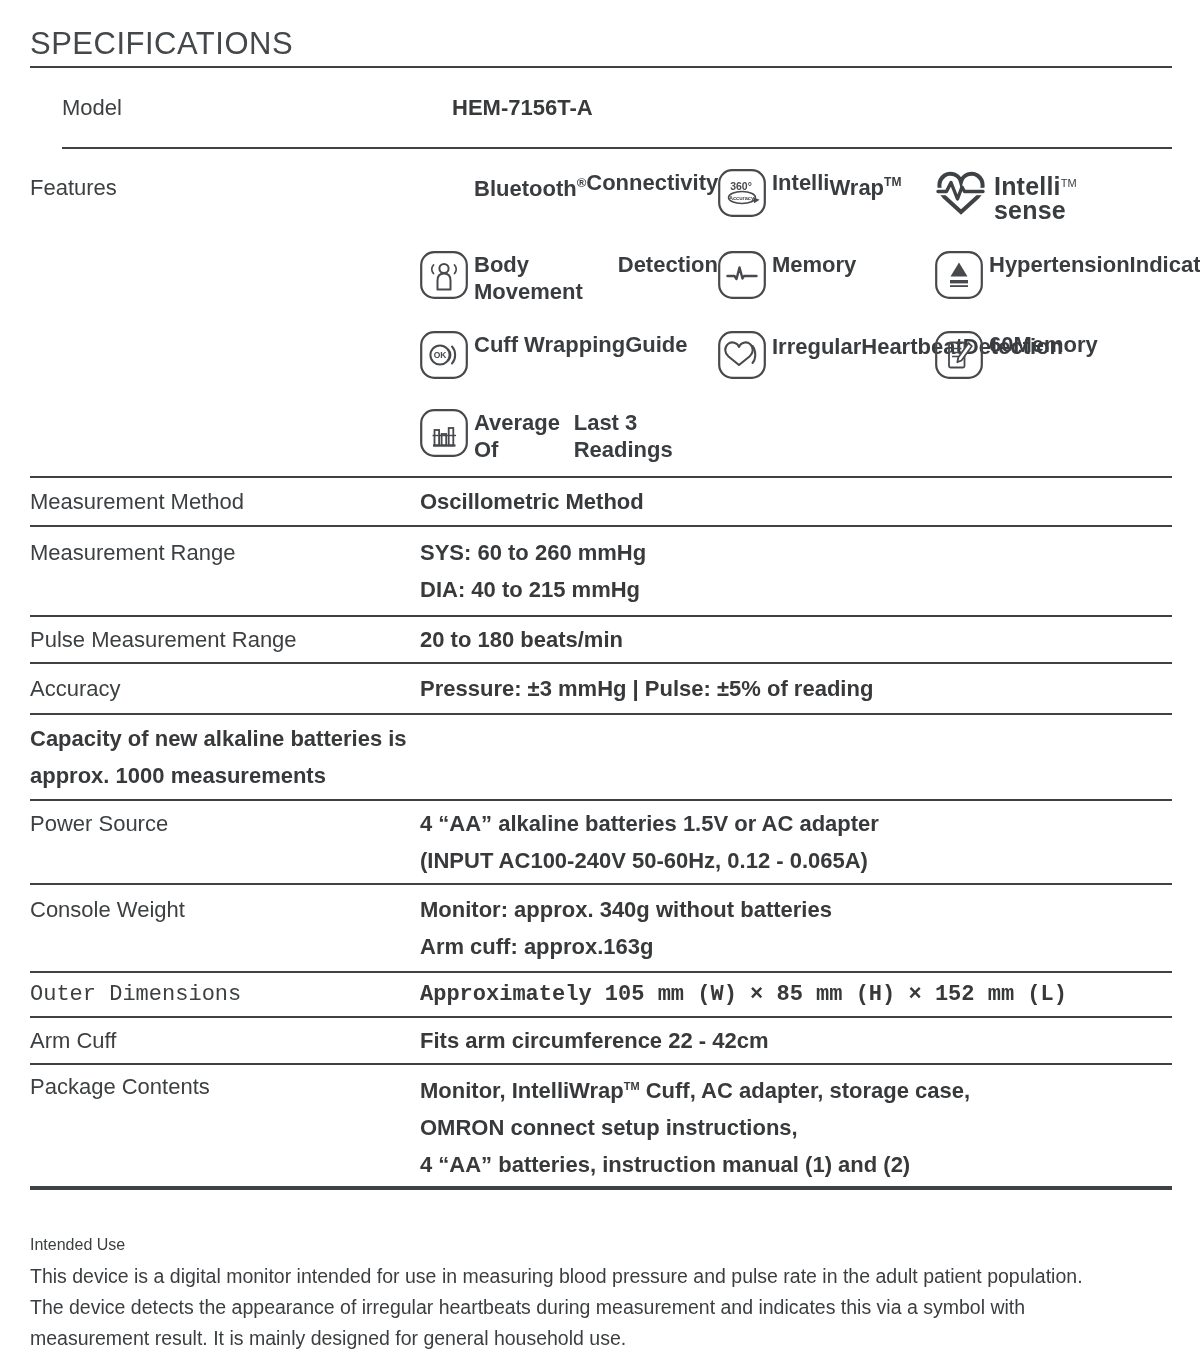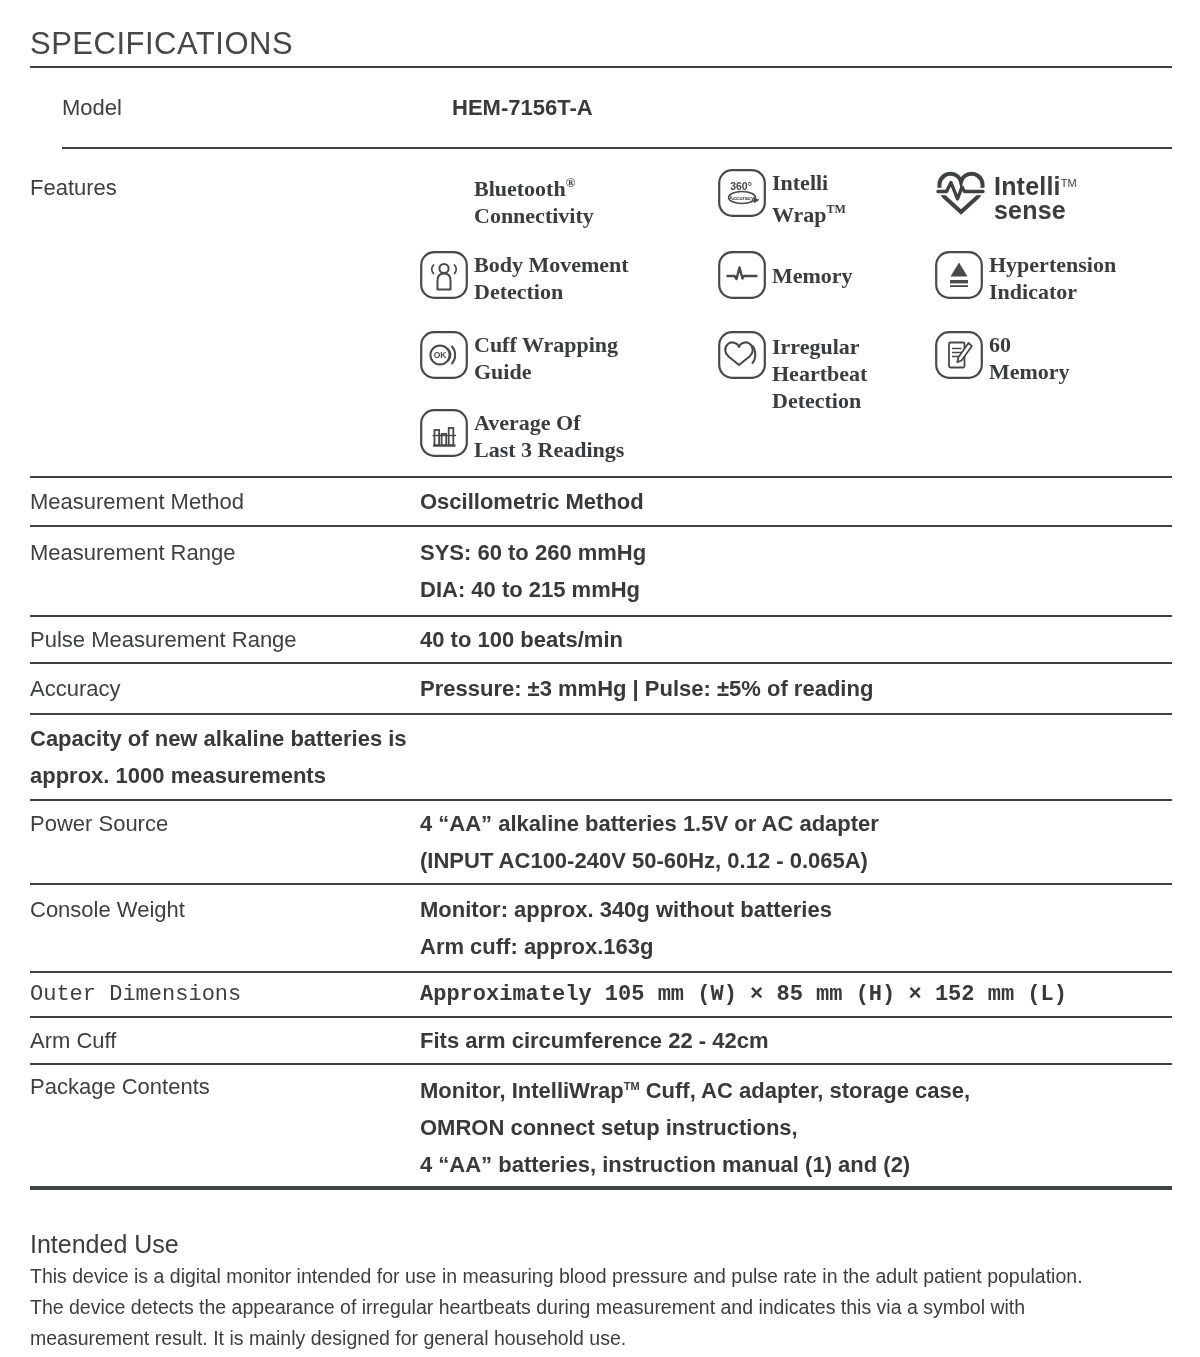--- a/index.html
+++ b/index.html
@@ -22,30 +22,30 @@
   .r-console{min-height:86px;padding:6px 0;}
   .r-od{min-height:44px;padding:3px 0;font-family:Liberation Mono, monospace;}
   .r-ac{min-height:46px;padding:4px 0;}
   .r-pack{min-height:117px;padding:3px 0;}
   .sup{font-size:12px;vertical-align:9px;font-weight:600;}
   .sup-reg{font-size:13px;vertical-align:9px;font-weight:600;}
   
   .fgrid{display:grid;grid-template-columns:298px 217px auto;grid-template-rows:82px 80px 78px auto;}
   .feat{display:flex;gap:6px;align-items:flex-start;}
   .icon{flex:0 0 48px;width:48px;height:32px;display:block;}
-  .ftext{min-height:48px;display:flex;flex-direction:column;justify-content:center;font-size:22px;font-weight:600;line-height:27px;color:#3a3d3f;font-family:Liberation Serif, serif;}
+  .ftext{min-height:48px;display:flex;justify-content:center;font-size:22px;font-weight:600;line-height:27px;color:#3a3d3f;}
   .ftext.top{justify-content:flex-start;padding-top:2px;}
   .ftext.no-icon{margin-left:54px;}
   .logo-feat{display:flex;gap:7px;align-items:flex-start;}
   .logo-text{font-size:25px;font-weight:700;line-height:24px;padding-top:2px;color:#3a3d3f;letter-spacing:.2px;}
   svg .stk{stroke:#47494c;fill:none;}
   svg text{font-family:"Liberation Sans","DejaVu Sans",sans-serif;fill:#47494c;}
   
   .intended{margin-top:38px;}
-  .intended h2{margin:0;font-size:25px;font-weight:400;line-height:33px;color:#3b3e40;}
+  .intended h2{margin:0;font-size:16px;font-weight:400;line-height:33px;color:#3b3e40;}
   .intended p{margin:0;font-size:19.5px;font-weight:400;line-height:31px;color:#3b3e40;max-width:1055px;}
 </style>
 </head>
 <body>
 
 <div class="page">
 
   <h1 class="title">SPECIFICATIONS</h1>
 
   <div class="spec-table">
@@ -219,21 +219,21 @@
         <div>Measurement Range</div>
       </div>
       <div class="value">
         <div>SYS: 60 to 260 mmHg</div>
         <div>DIA: 40 to 215 mmHg</div>
       </div>
     </div>
 
     <div class="row r-pulse">
       <div class="label">Pulse Measurement Range</div>
-      <div class="value">40 to 100 beats/min</div>
+      <div class="value">20 to 180 beats/min</div>
     </div>
 
     <div class="row r-acc">
       <div class="label">Accuracy</div>
       <div class="value">Pressure: ±3 mmHg | Pulse: ±5% of reading</div>
     </div>
 
     <div class="row r-batt">
       <div class="value">
         <div>Capacity of new alkaline batteries is</div>

